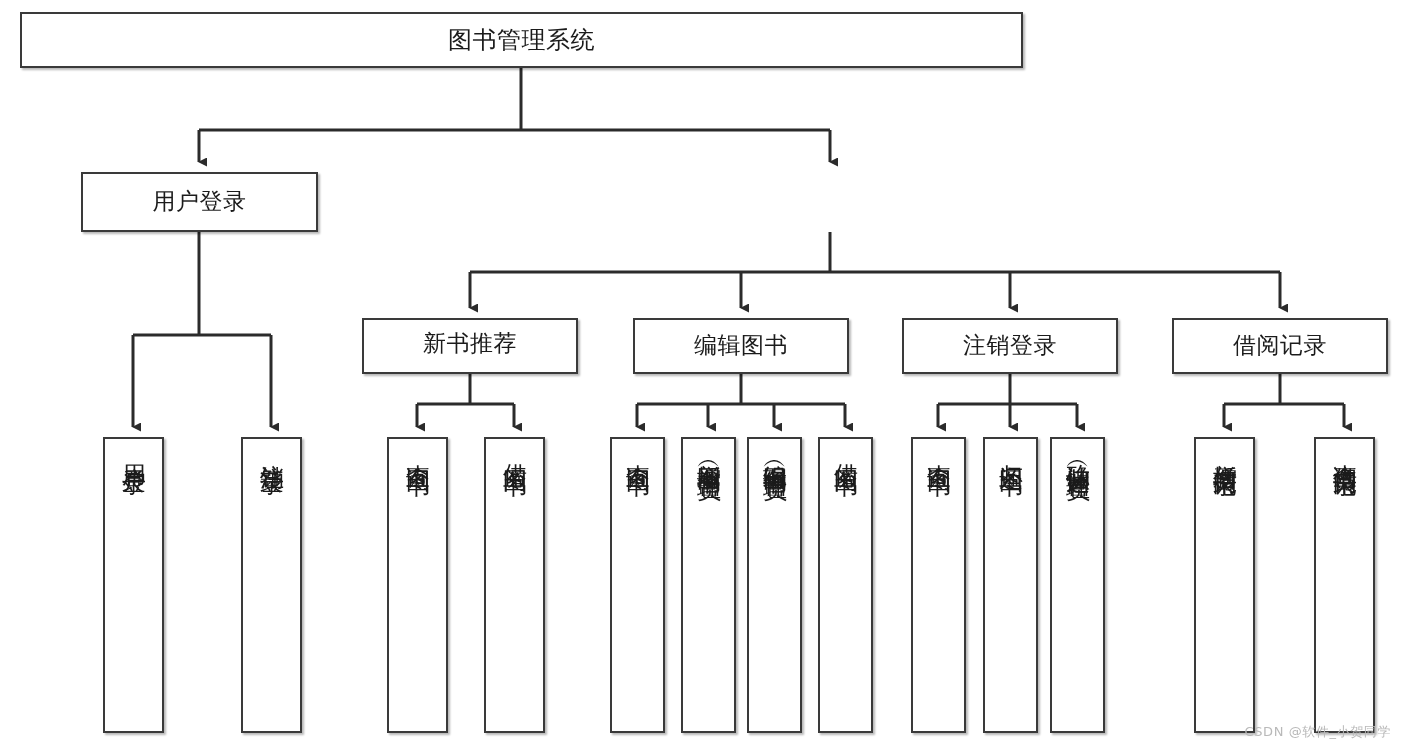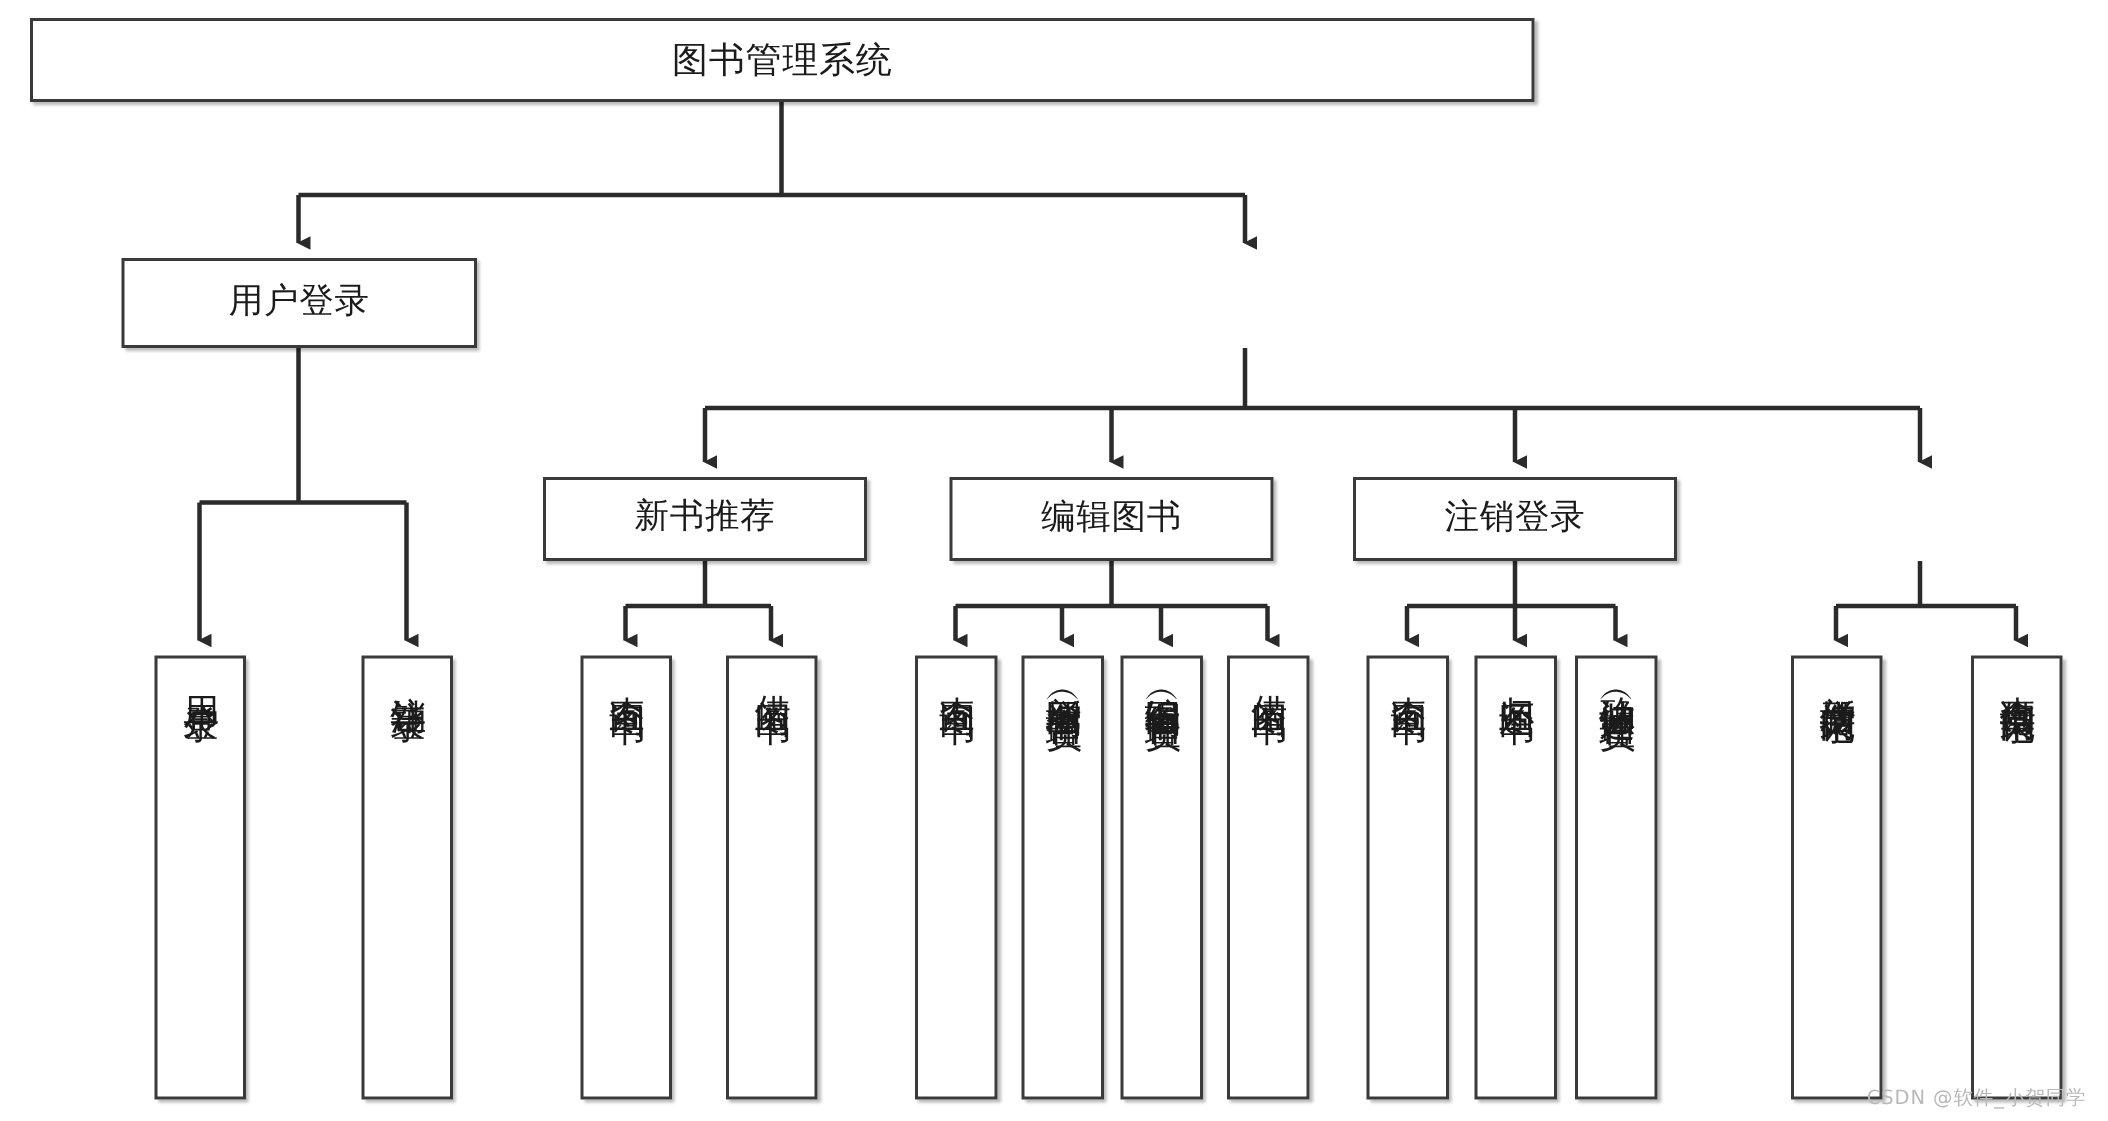--- a/index.html
+++ b/index.html
@@ -141,20 +141,23 @@
 
   <div class="node horizontal" style="left: 362px; top: 318px; width: 216px; height: 56px; font-family: Liberation Mono, monospace;">
     <span class="node-label">新书推荐</span>
   </div>
   <div class="node horizontal" style="left: 633px; top: 318px; width: 216px; height: 56px;">
     <span class="node-label">编辑图书</span>
   </div>
   <div class="node horizontal" style="left: 902px; top: 318px; width: 216px; height: 56px;">
     <span class="node-label">注销登录</span>
   </div>
+  <div class="node horizontal" style="left: 1172px; top: 318px; width: 216px; height: 56px;">
+    <span class="node-label">借阅记录</span>
+  </div>
 
   <div class="node vertical" style="left: 103px; top: 437px; width: 61px; height: 296px;">
     <span class="node-label">用户登录</span>
   </div>
   <div class="node vertical" style="left: 241px; top: 437px; width: 61px; height: 296px;">
     <span class="node-label">注销登录</span>
   </div>
   <div class="node vertical" style="left: 387px; top: 437px; width: 61px; height: 296px;">
     <span class="node-label">查询图书</span>
   </div>

